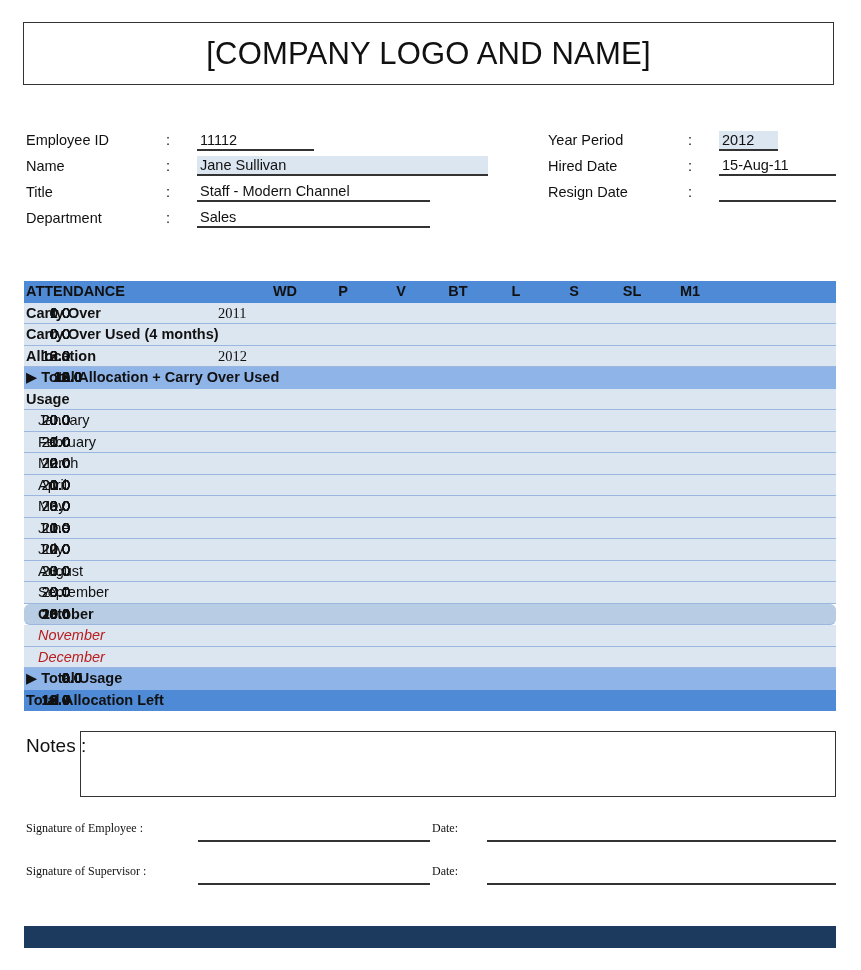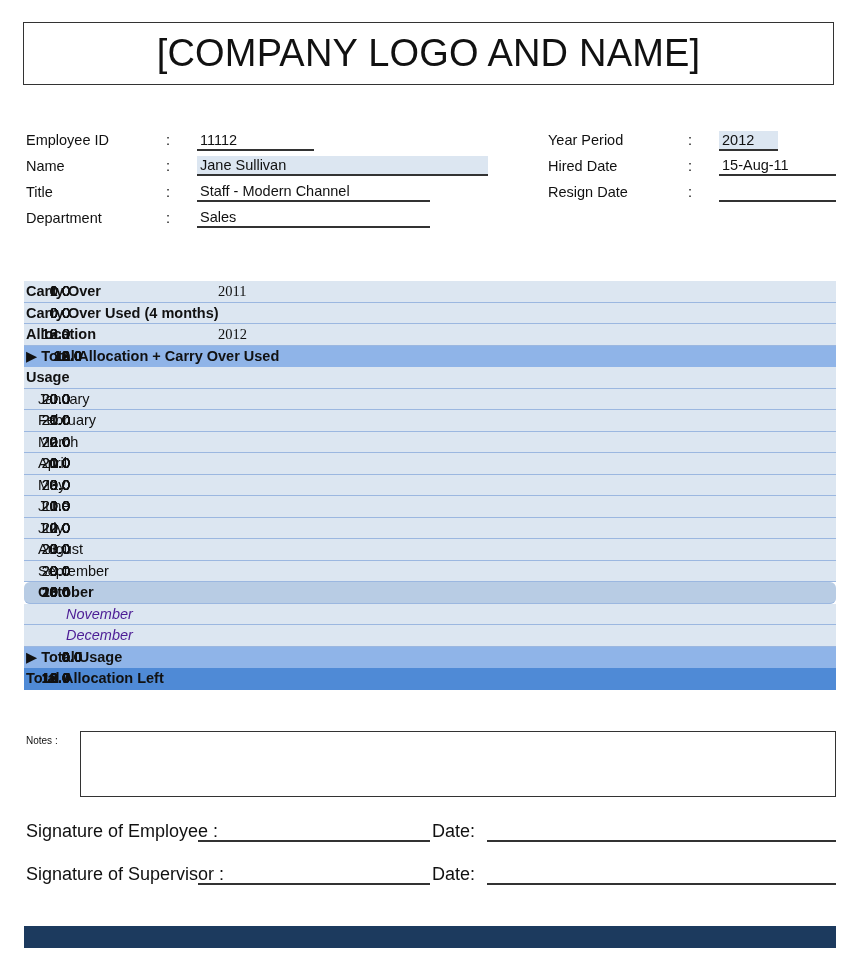--- a/index.html
+++ b/index.html
@@ -1,46 +1,46 @@
 <!DOCTYPE html>
 <html><head>
 <meta charset="utf-8">
 <style>
   html, body { margin:0; padding:0; background:#ffffff; }
   body { width:861px; height:970px; position:relative; font-family:"Liberation Sans", "DejaVu Sans", sans-serif; color:#111; overflow:hidden; }
   .abs { position:absolute; }
-  .logo-box { left:23px; top:22px; width:811px; height:63px; border:1.5px solid #333; box-sizing:border-box; display:flex; align-items:center; justify-content:center; font-size:38px; letter-spacing:0.2px; color:#111; }
+  .logo-box { left:23px; top:22px; width:811px; height:63px; border:1.5px solid #333; box-sizing:border-box; display:flex; align-items:center; justify-content:center; font-size:31px; letter-spacing:0.2px; color:#111; }
   .info-label { font-size:14.5px; color:#111; }
   .colon { font-size:14.5px; }
   .info-val { font-size:14.5px; padding-left:3px; box-sizing:border-box; border-bottom:2px solid #333; height:20px; line-height:18px; }
   .shaded { background:#dce6f1; }
 
   .att { left:24px; top:281px; width:812px; }
   .row { position:relative; height:21.5px; border-bottom:1.5px solid #9bb7e0; box-sizing:border-box; font-size:14.5px; background:#dce6f1; }
   .row.hdr { background:#4f8ad6; border-bottom:none; font-weight:bold; }
   .row.total { background:#8fb4e8; font-weight:bold; border-bottom:none;padding-left:12px; }
   .row.left { background:#4f8ad6; font-weight:bold; border-bottom:none; }
   .row.current { background:#b8cce4; font-weight:bold;border-radius:6px; }
-  .row.future .lbl { color:#4c1d95; font-style:italic;margin-left:28px; }
+  .row.future .lbl { color:#b91c1c; font-style:italic; }
   .row.bold .lbl { font-weight:bold; }
   .cell { position:absolute; top:0; height:20px; line-height:21px; }
   .lbl { left:2px; }
   .lbl.indent { left:14px; }
   .yr { left:194px;font-family:Liberation Serif, serif; }
   .num { text-align:right; width:46px; }
   .c-wd { left:235px; } .c-p { left:282px; } .c-v { left:340px; } .c-bt { left:398px; }
   .c-l { left:456px; } .c-s { left:514px; } .c-sl { left:572px; } .c-m1 { left:630px; }
   .hcell { text-align:center; width:46px; }
   .h-wd { left:238px; } .h-p { left:296px; } .h-v { left:354px; } .h-bt { left:411px; }
   .h-l { left:469px; } .h-s { left:527px; } .h-sl { left:585px; } .h-m1 { left:643px; }
   .rows-wrap .cell.num { left:auto; }
 
-  .notes-label { left:26px; top:735px; font-size:10px; }
+  .notes-label { left:26px; top:735px; font-size:19px; }
   .notes-box { left:80px; top:731px; width:756px; height:66px; border:1.5px solid #333; box-sizing:border-box; }
-  .sig-label { font-size:18px; }
+  .sig-label { font-size:12px;font-family:Liberation Serif, serif; }
   .sig-line { border-bottom:2px solid #333; height:2px; }
   .footer-bar { left:24px; top:926px; width:812px; height:22px; background:#1c3a5e; }
 </style>
 </head>
 <body>
 
 <div class="abs logo-box">
   <span>[COMPANY LOGO AND NAME]</span>
 </div>
 
@@ -66,20 +66,31 @@
 
 <div class="abs info-label" style="left:548px;top:158px;">Hired Date</div>
 <div class="abs colon" style="left:688px;top:158px;">:</div>
 <div class="abs info-val" style="left:719px;top:156px;width:117px;">15-Aug-11</div>
 
 <div class="abs info-label" style="left:548px;top:184px;">Resign Date</div>
 <div class="abs colon" style="left:688px;top:184px;">:</div>
 <div class="abs info-val" style="left:719px;top:182px;width:117px;"></div>
 
 <div class="abs att">
+  <div class="row hdr">
+    <span class="cell lbl">ATTENDANCE</span>
+    <span class="cell hcell h-wd">WD</span>
+    <span class="cell hcell h-p">P</span>
+    <span class="cell hcell h-v">V</span>
+    <span class="cell hcell h-bt">BT</span>
+    <span class="cell hcell h-l">L</span>
+    <span class="cell hcell h-s">S</span>
+    <span class="cell hcell h-sl">SL</span>
+    <span class="cell hcell h-m1">M1</span>
+  </div>
   <div id="rows-container" class="rows-wrap">
       <div class="row bold">
         <span class="cell lbl">Carry Over</span>
         <span class="cell yr">2011</span>
         <span class="cell num c-wd"></span>
         <span class="cell num c-p"></span>
         <span class="cell num c-v">1.0</span>
         <span class="cell num c-bt">1.0</span>
         <span class="cell num c-l">1.0</span>
         <span class="cell num c-s">0.0</span>

